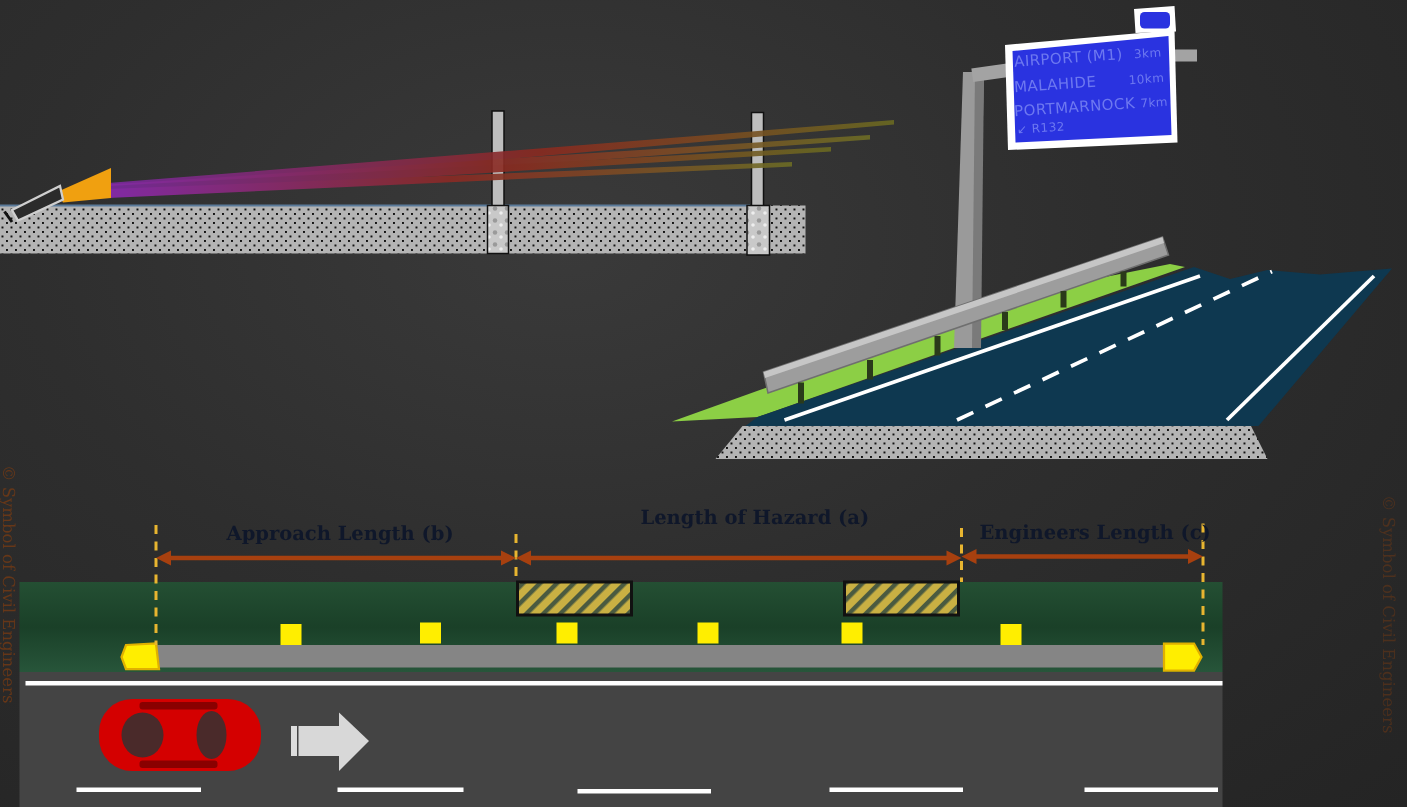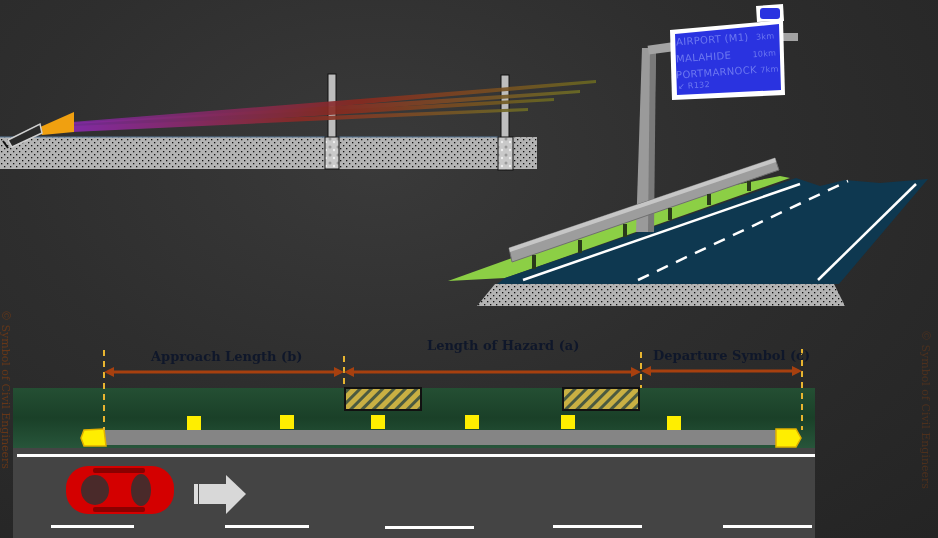--- a/index.html
+++ b/index.html
@@ -200,13 +200,13 @@
     <span style="font-size:8px;">7km</span>
   </div>
   <div class="sign-text" style="left:678px; top:81px; transform:rotate(-4deg); font-size:8px;">
     <span>↙</span>
     <span>R132</span>
   </div>
 </div>
 
 <div class="label" style="left:151px; top:349px;">Approach Length (b)</div>
 <div class="label" style="left:427px; top:338px;">Length of Hazard (a)</div>
-<div class="label" style="left:653px; top:348px;">Departure Symbol (c)</div>
+<div class="label" style="left:653px; top:348px;">Engineers Length (c)</div>
 
 </body></html>

